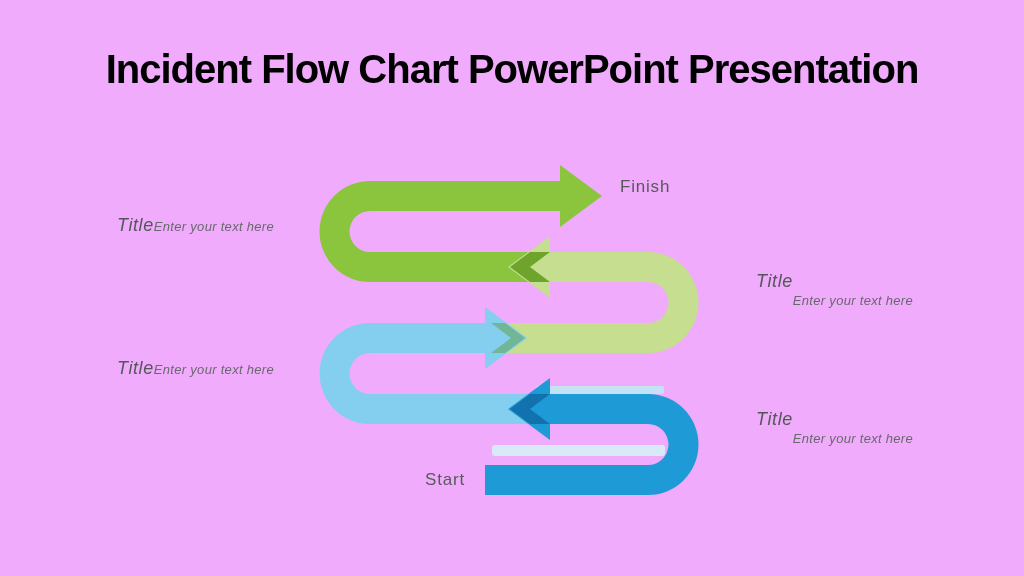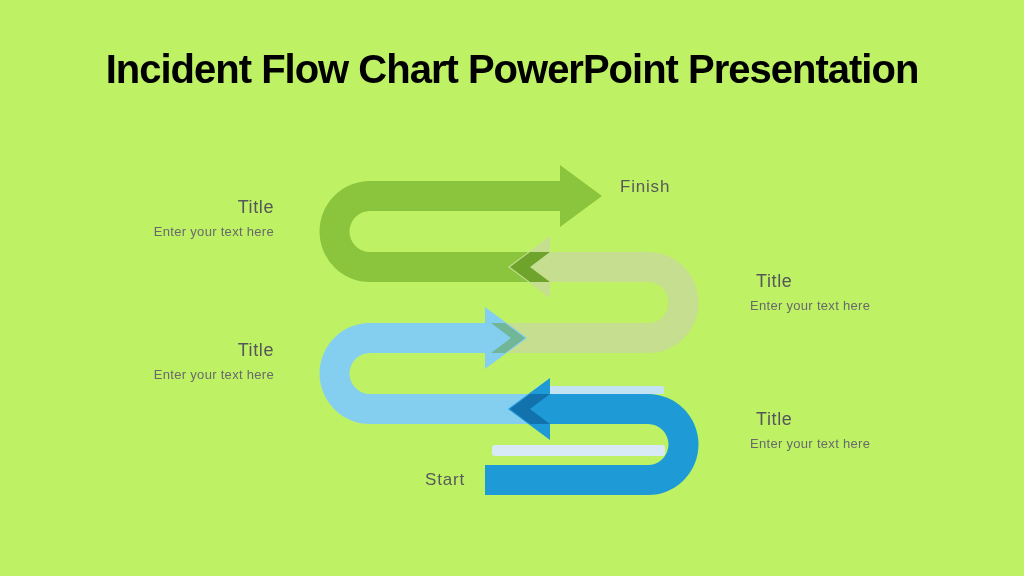--- a/index.html
+++ b/index.html
@@ -1,19 +1,19 @@
 <!DOCTYPE html>
 <html><head>
 <meta charset="utf-8">
 <style>
   html,body{margin:0;padding:0;background:#888;}
   .slide{
     position:relative;
     width:1024px;height:576px;
-    background:#bef264;
+    background:#f0abfc;
     overflow:hidden;
     font-family:"Liberation Sans", sans-serif;
   }
   .slide-title{
     position:absolute;
     left:0;top:47px;width:1024px;
     text-align:center;
     font-size:40px;
     font-weight:bold;
     letter-spacing:-1px;
@@ -24,38 +24,39 @@
   .node-label{
     position:absolute;
     color:#58595B;
     font-size:17px;
     letter-spacing:0.8px;
     white-space:nowrap;
   }
   .label-block{
     position:absolute;
     display:flex;
-    flex-direction:column;
+    flex-direction:row;
     white-space:nowrap;
+    font-style:italic;
   }
   .label-block.align-right{align-items:flex-end;}
   .label-block.align-left{align-items:flex-start;}
   .label-block .t{
     font-size:18px;
     color:#55565A;
     letter-spacing:0.6px;
     line-height:20px;
   }
   .label-block.align-left .t{margin-left:6px;}
   .label-block .s{
     font-size:13px;
     color:#68696C;
     letter-spacing:0.3px;
     line-height:16px;
-    margin-top:7px;
+    margin-top:22px;
   }
   .start-label{right:559px;top:470px;margin-left:40px;}
   .finish-label{left:620px;top:177px;}
   .left-block-1{right:750px;top:197px;}
   .right-block-1{left:750px;top:271px;}
   .left-block-2{right:750px;top:340px;}
   .right-block-2{left:750px;top:409px;}
 </style>
 </head>
 <body>

